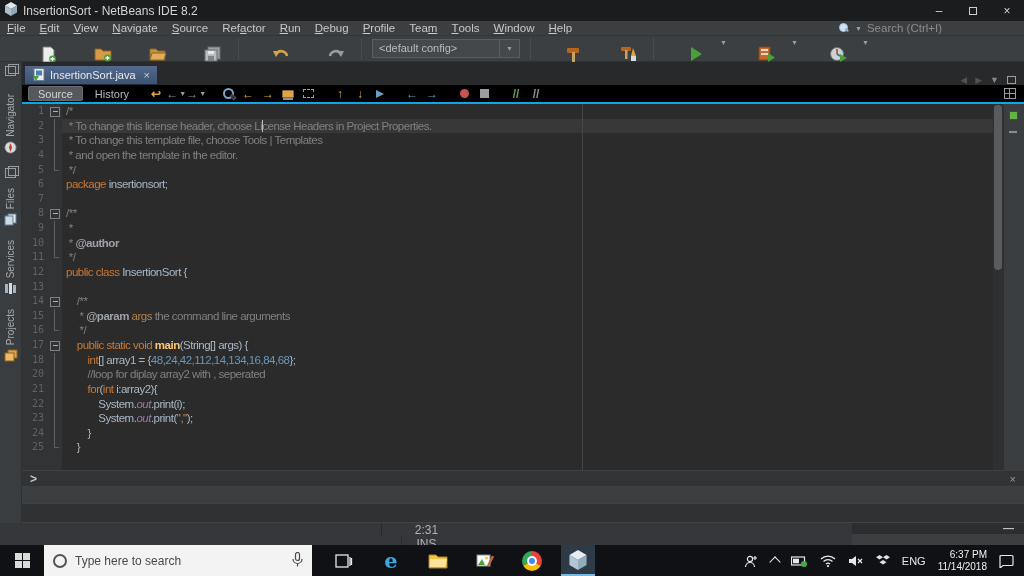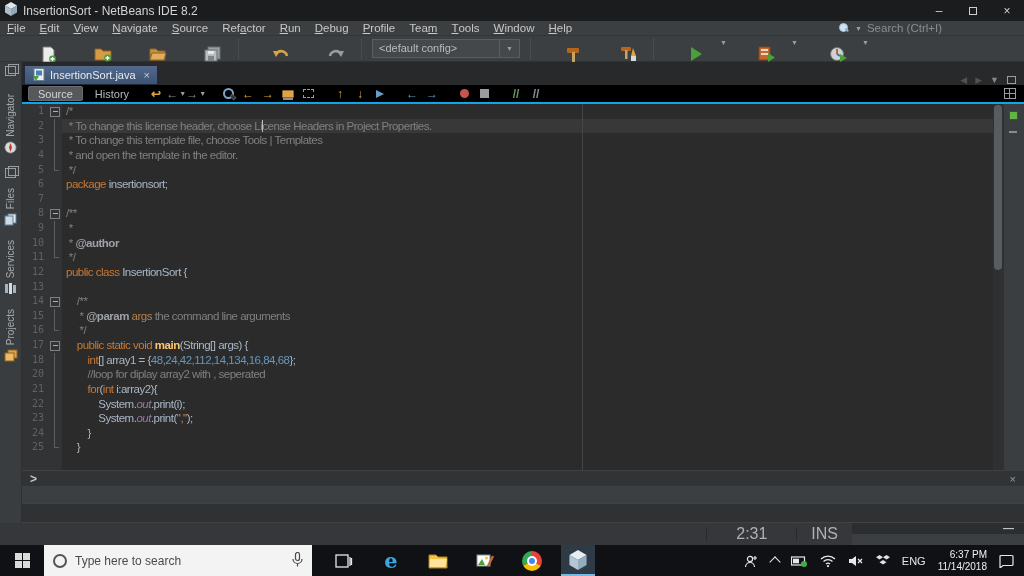--- a/index.html
+++ b/index.html
@@ -100,21 +100,21 @@
 
   
   #btabs{position:absolute;left:22px;top:486px;width:1002px;height:17px;background:#2b2d2e;display:flex;align-items:flex-end;font-size:11px;margin-top:31px;}
   .btab{height:16px;display:flex;align-items:center;gap:6px;padding:0 10px;color:#c3c6c9;font-weight:bold;}
   .btab.active{background:#47494b;border:1px solid #222;border-bottom:none;font-weight:normal;color:#d3d5d7;}
   .btab .tclose{font-size:10px;color:#aab;}
   #bmin{margin-left:auto;padding-right:10px;color:#c3c6c9;font-weight:bold;}
   #bbody{position:absolute;left:22px;top:503px;width:1002px;height:20px;background:#2f3132;border:1px solid #404244;border-left:none;border-right:none;}
 
   
-  #statusbar{position:absolute;left:0;top:523px;width:852px;height:22px;background:#35373a;display:flex;align-items:center;font-size:16px;color:#aeb1b4;}
+  #statusbar{position:absolute;left:0;top:523px;width:852px;height:22px;background:#35373a;display:flex;align-items:center;font-size:12px;color:#aeb1b4;flex-direction:column;}
   #statusbar .cell{padding:0 14px;height:14px;display:flex;align-items:center;border-left:1px solid #27292b;}
   #statusbar .spacer{flex:1;}
   #statusbar .caretpos{width:90px;justify-content:center;}
 
   
   #taskbar{position:absolute;left:0;top:545px;width:1024px;height:31px;background:#101114;display:flex;align-items:center;color:#e8e8e8;}
   #startbtn{width:44px;height:31px;display:flex;align-items:center;justify-content:center;}
   .winlogo{display:grid;grid-template-columns:7px 7px;grid-template-rows:7px 7px;gap:1px;}
   .winlogo span{background:#dadada;}
   #tbsearch{width:268px;height:31px;background:#f3f3f3;display:flex;align-items:center;gap:8px;padding:0 9px;color:#4a4a4a;font-size:12px;}

